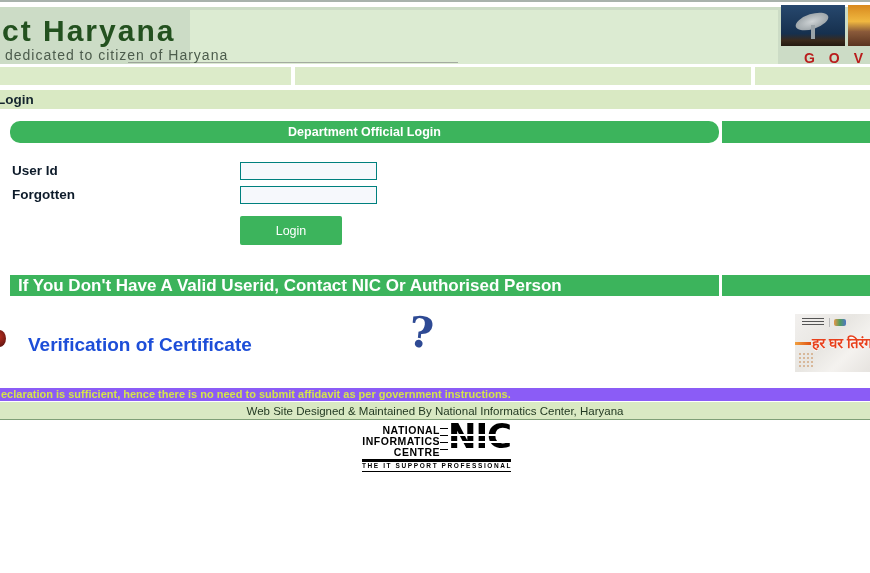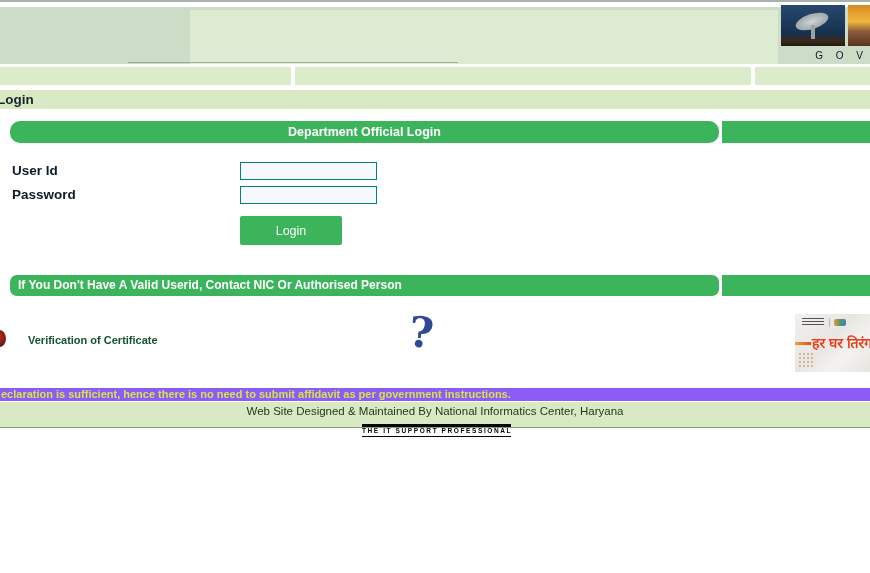--- a/index.html
+++ b/index.html
@@ -14,51 +14,51 @@
   .header-light-panel { position:absolute; left:190px; top:3px; width:588px; height:54px; background:#dcebd2; }
   .header-underline { position:absolute; left:128px; top:55px; width:330px; height:1px; background:#777; opacity:.55; }
   .site-title { position:absolute; left:2px; top:7px; font-size:30px; font-weight:bold; letter-spacing:2px; color:#23511f; white-space:nowrap; }
   .site-subtitle { position:absolute; left:5px; top:40px; font-size:14px; color:#4c5c4c; letter-spacing:1px; white-space:nowrap; }
   .photo-satellite { position:absolute; left:781px; top:-2px; width:64px; height:41px;
      background:linear-gradient(180deg,#27486e 0%,#16304e 70%,#3a2a1c 86%,#241a10 100%); overflow:hidden; }
   .dish { position:absolute; left:14px; top:9px; width:34px; height:15px; background:radial-gradient(#cfd4d6,#8b9499); border-radius:50%; transform:rotate(-18deg); }
   .dish-stand { position:absolute; left:30px; top:20px; width:4px; height:14px; background:#9aa3a8; }
   .photo-portrait { position:absolute; left:848px; top:-2px; width:22px; height:41px;
      background:linear-gradient(180deg,#d8891e 0%,#f0b840 40%,#8a5a3a 65%,#5a3420 100%); }
-  .gov-text { position:absolute; right:2px; top:43px; font-size:10px; font-weight:normal; letter-spacing:5px; color:#0f172a; white-space:nowrap; }
+  .gov-text { position:absolute; right:2px; top:43px; font-size:14px; font-weight:bold; letter-spacing:5px; color:#b91c1c; white-space:nowrap; }
 
   
   .navbar { position:absolute; left:0; top:67px; width:870px; height:18px; }
   .nav-seg { position:absolute; top:0; height:18px; background:#dcebc9; }
   .nav-seg.s1 { left:0; width:291px; }
   .nav-seg.s2 { left:295px; width:456px; }
   .nav-seg.s3 { left:755px; width:115px; }
 
   
   .login-heading-bar { position:absolute; left:0; top:90px; width:870px; height:19px; background:#d9e9c3; }
   .login-heading { position:absolute; left:-3px; top:2px; font-size:13.5px; font-weight:bold; color:#15262e; }
 
   
   .green-bar { position:absolute; height:22px; background:#3cb45c; }
   .panel-title-1 { left:10px; top:121px; width:709px; text-align:center; color:#fff; font-size:12.5px; font-weight:bold; line-height:22px;border-radius:10px; }
   .panel-title-2 { left:722px; top:121px; width:148px; }
-  .notice-1 { left:10px; top:275px; width:709px; color:#fff; font-size:12px; font-weight:bold; line-height:21px; padding-left:8px; height:21px;border-radius:7px; }
+  .notice-1 { left:10px; top:275px; width:709px; color:#fff; font-size:17px; font-weight:bold; line-height:21px; padding-left:8px; height:21px; }
   .notice-2 { left:722px; top:275px; width:148px; height:21px; }
 
   
   .field-label { position:absolute; left:12px; font-size:13.5px; font-weight:bold; color:#0d1b2a; }
   .lbl-user { top:163px; } .lbl-pass { top:187px; }
   .text-input { position:absolute; left:240px; width:137px; height:18px; border:1.5px solid #00807e; background:#f6f8fc; outline:none; font-size:12px; padding:0 3px; }
   .inp-user { top:162px; } .inp-pass { top:186px; }
   .login-btn { position:absolute; left:240px; top:216px; width:102px; height:29px; background:#3cb45c; color:#fff; border:none; border-radius:2px; font-size:12.5px; font-family:"Liberation Sans",sans-serif; cursor:pointer; }
   .forgot-link { position:absolute; left:241px; top:249px; font-size:12px; font-weight:bold; color:#7b1e8c; text-decoration:none; cursor:pointer; }
 
   
   .verify-icon { position:absolute; left:-7px; top:330px; width:13px; height:17px; background:radial-gradient(circle at 40% 40%, #c03020, #4a0e0e); border-radius:50%; }
-  .quick-link { position:absolute; font-size:11px; font-weight:bold; color:#14532d; cursor:pointer; white-space:nowrap; }
+  .quick-link { position:absolute; font-size:19px; font-weight:bold; color:#1d4ed8; cursor:pointer; white-space:nowrap; }
   .link-verify { left:28px; top:334px; }
   .link-status { left:457px; top:334px; }
   .question-icon { position:absolute; left:409px; top:308px; font-family:"DejaVu Serif",serif; font-size:42px; font-weight:bold; color:#2e4a94; transform:rotate(6deg); }
 
   
   .tiranga-banner { position:absolute; left:795px; top:314px; width:75px; height:58px; overflow:hidden;
      background:linear-gradient(135deg,#f2f0ee 0%,#e8e6e2 45%,#f4f2ef 70%,#e6e3df 100%); cursor:pointer; }
   .banner-logos { position:absolute; left:7px; top:4px; width:60px; height:10px; }
   .banner-emblem { position:absolute; left:0; top:0; width:22px; height:9px; background:repeating-linear-gradient(180deg,#555 0 1px,transparent 1px 3px); }
   .banner-divider { position:absolute; left:27px; top:0; width:1px; height:9px; background:#bbb; }
@@ -66,21 +66,21 @@
   .banner-dash { position:absolute; left:0; top:28px; width:16px; height:3px; background:linear-gradient(90deg,#f0a040,#e05010); }
   .banner-text { position:absolute; left:17px; top:19px; font-size:14px; font-weight:bold; color:#e8401c; white-space:nowrap; text-shadow:0 1px 0 #fff; }
   .banner-dots { position:absolute; left:3px; top:38px; width:16px; height:16px;
      background:radial-gradient(#d8b89a 1px, transparent 1.2px); background-size:4px 4px; }
 
   
   .purple-bar { position:absolute; left:0; top:388px; width:870px; height:13px; background:#8b5cf6; overflow:hidden; }
   .marquee-text { position:absolute; left:1px; top:0; font-size:11px; font-weight:bold; color:#d4e44c; white-space:nowrap; line-height:13px; }
 
   
-  .footer-strip { position:absolute; left:0; top:402px; width:870px; height:26px; background:#d9e9c3; border-bottom:1px solid #7f9f77; text-align:center; }
+  .footer-strip { position:absolute; left:0; top:402px; width:870px; height:18px; background:#d9e9c3; border-bottom:1px solid #7f9f77; text-align:center; }
   .footer-credit { font-size:11.5px; color:#233a23; line-height:18px; }
 
   
   .nic-logo { position:absolute; left:362px; top:424px; width:149px; height:48px; }
   .nic-row { position:relative; width:149px; height:35px; }
   .nic-text-block { position:absolute; left:0; top:1px; width:78px; text-align:right; background:#fff; }
   .nic-text-block div { font-size:10.5px; font-weight:bold; color:#000; line-height:11px; letter-spacing:.5px; }
   .nic-gap-lines { position:absolute; left:78px; top:4px; width:8px; height:28px;
      background:repeating-linear-gradient(180deg,#000 0 1.5px,transparent 1.5px 7px); }
   .nic-acronym { position:absolute; left:86px; top:-8px; font-size:34px; font-weight:900; letter-spacing:-1px; color:#000; font-family:"DejaVu Sans",sans-serif; }
@@ -91,20 +91,22 @@
 </head>
 <body>
 
 <div id="app">
 
   <div class="top-line"></div>
 
   <div class="header">
     <div class="header-light-panel"></div>
     <div class="header-underline"></div>
+    <div class="site-title">ct Haryana</div>
+    <div class="site-subtitle">dedicated to citizen of Haryana</div>
     <div class="photo-satellite">
       <div class="dish"></div>
       <div class="dish-stand"></div>
     </div>
     <div class="photo-portrait"></div>
     <div class="gov-text">G O V</div>
   </div>
 
   <div class="navbar">
     <div class="nav-seg s1"></div>
@@ -114,21 +116,21 @@
 
   <div class="login-heading-bar">
     <div class="login-heading">Login</div>
   </div>
 
   <div class="green-bar panel-title-1">Department Official Login</div>
   <div class="green-bar panel-title-2"></div>
 
   <div class="field-label lbl-user">User Id</div>
   <input class="text-input inp-user" type="text" style="">
-  <div class="field-label lbl-pass">Password</div>
+  <div class="field-label lbl-pass">Forgotten</div>
   <input class="text-input inp-pass" type="password" style="">
 
   <button class="login-btn">Login</button>
 
   <div class="green-bar notice-1">If You Don't Have A Valid Userid, Contact NIC Or Authorised Person</div>
   <div class="green-bar notice-2"></div>
 
   <div class="verify-icon"></div>
   <a class="quick-link link-verify">Verification of Certificate</a>
   <div class="question-icon">?</div>
@@ -146,17 +148,29 @@
 
   <div class="purple-bar">
     <div class="marquee-text">eclaration is sufficient, hence there is no need to submit affidavit as per government instructions.</div>
   </div>
 
   <div class="footer-strip">
     <div class="footer-credit">Web Site Designed &amp; Maintained By National Informatics Center, Haryana</div>
   </div>
 
   <div class="nic-logo">
+    <div class="nic-row">
+      <div class="nic-gap-lines"></div>
+      <div class="nic-text-block">
+        <div>NATIONAL</div>
+        <div>INFORMATICS</div>
+        <div>CENTRE</div>
+      </div>
+      <div class="nic-acronym">NIC</div>
+      <div class="nic-stripe" style="top:10px"></div>
+      <div class="nic-stripe" style="top:17px"></div>
+      <div class="nic-stripe" style="top:24px"></div>
+    </div>
     <div class="nic-bar"></div>
     <div class="nic-tagline">THE IT SUPPORT PROFESSIONALS</div>
   </div>
 
 </div>
 
 </body></html>

